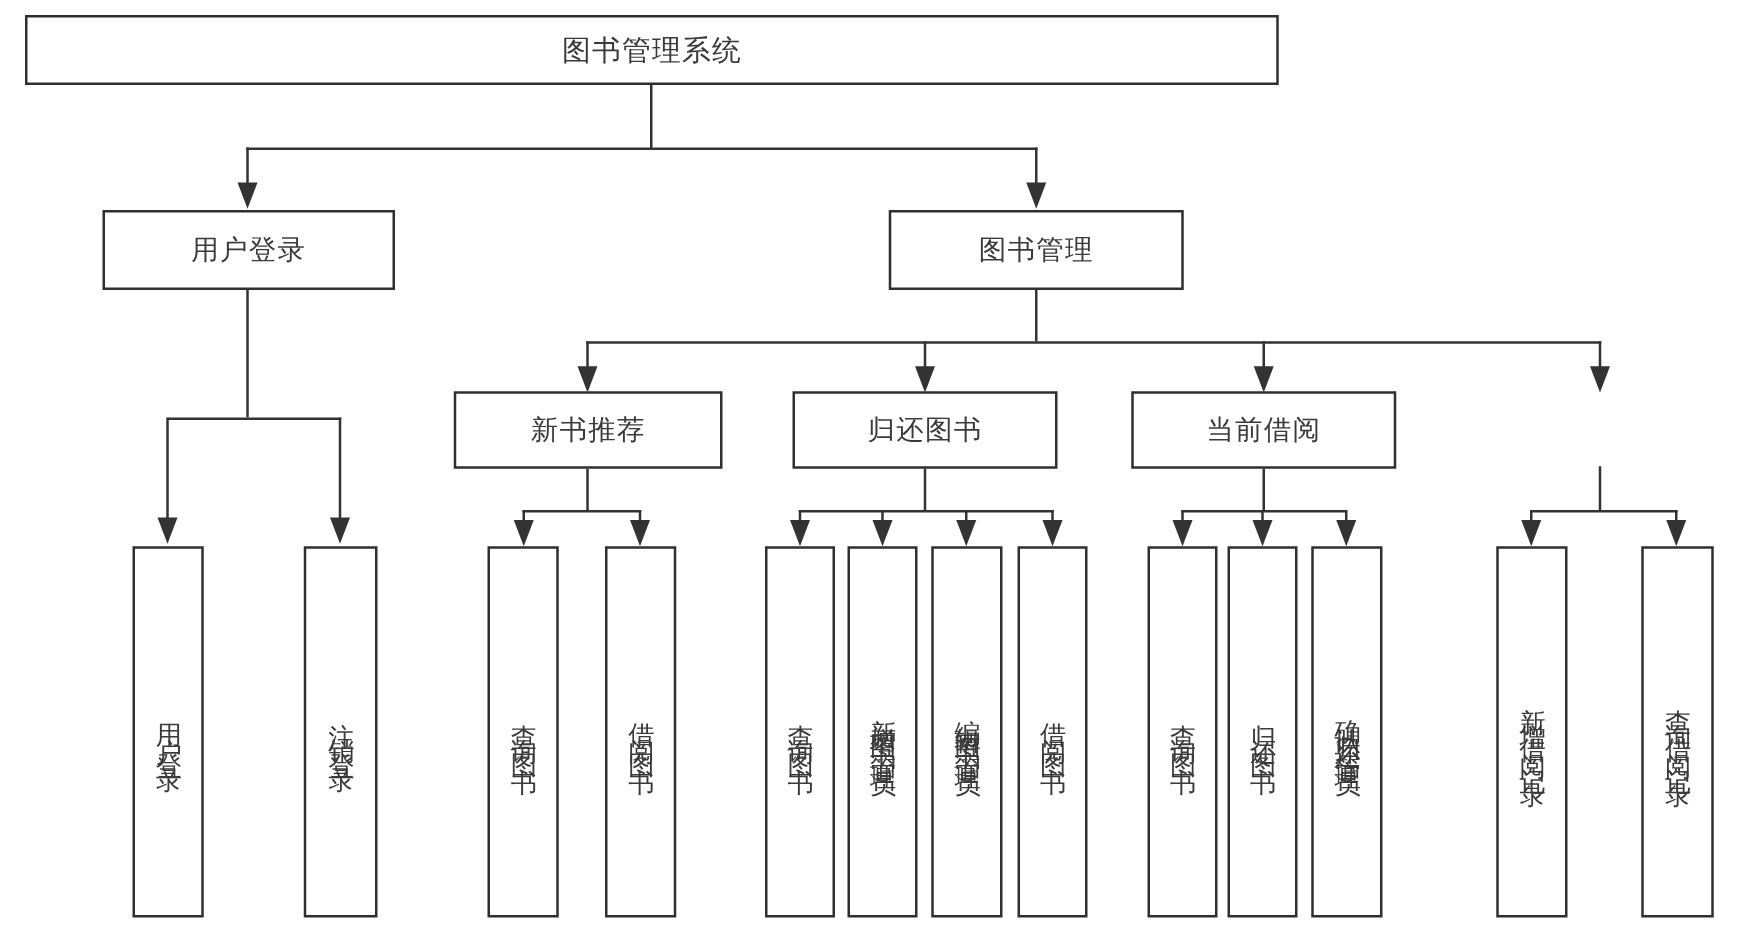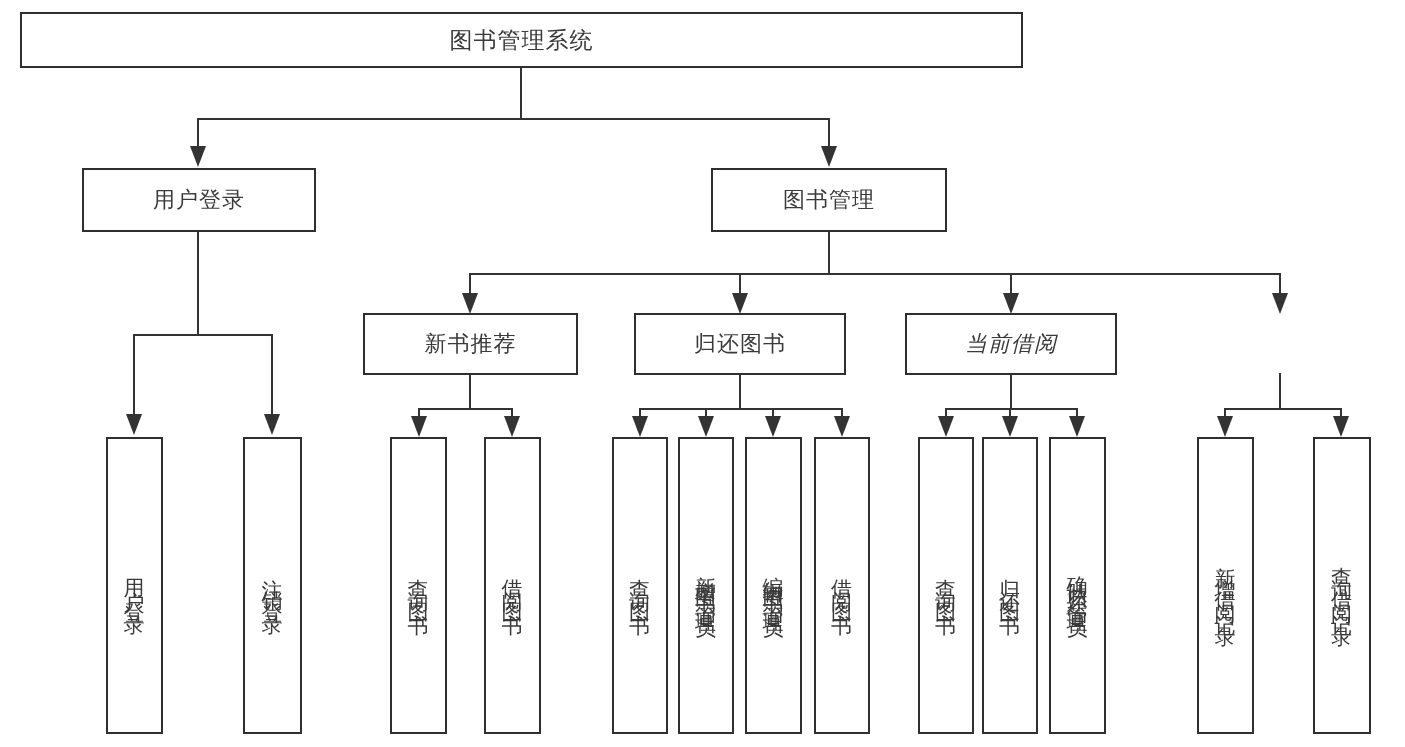--- a/index.html
+++ b/index.html
@@ -128,21 +128,21 @@
   <div class="vl" style="left:1340px; top:408px; height:10px;"></div>
   <div class="ah" style="left:1333px; top:416px;"></div>
 
   <div class="node root" style="left:20px; top:12px; width:1003px; height:56px;">图书管理系统</div>
 
   <div class="node lvl" style="left:82px; top:168px; width:234px; height:64px;">用户登录</div>
   <div class="node lvl" style="left:711px; top:168px; width:236px; height:64px;">图书管理</div>
 
   <div class="node lvl" style="left:363px; top:313px; width:215px; height:62px;">新书推荐</div>
   <div class="node lvl" style="left:634px; top:313px; width:212px; height:62px;">归还图书</div>
-  <div class="node lvl" style="left:905px; top:313px; width:212px; height:62px;font-style:italic;">当前借阅</div>
+  <div class="node lvl" style="left:905px; top:313px; width:212px; height:62px;">当前借阅</div>
 
   <div class="leaf" style="left:106px; width:57px;">
     <span>用户登录</span>
   </div>
   <div class="leaf" style="left:243px; width:59px;">
     <span>注销登录</span>
   </div>
 
   <div class="leaf" style="left:390px; width:57px;">
     <span>查询图书</span>

